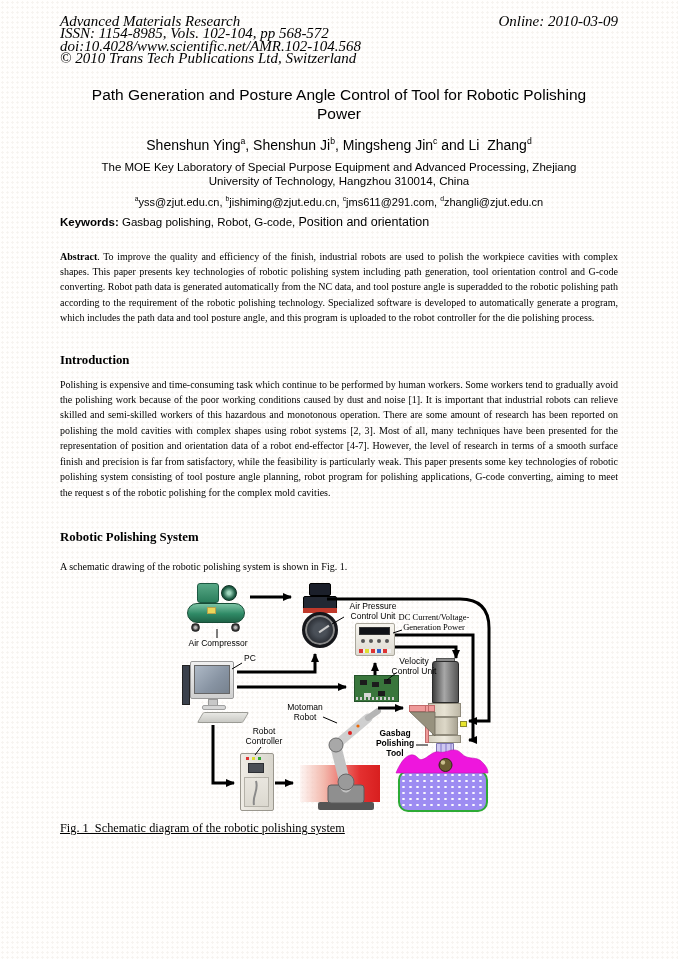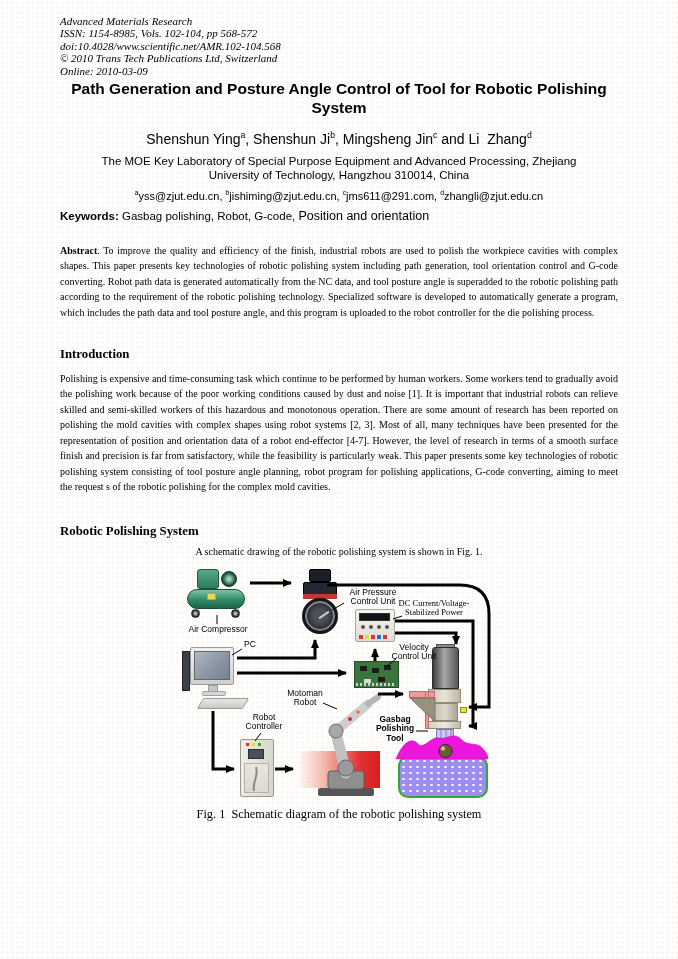--- a/index.html
+++ b/index.html
@@ -3,39 +3,39 @@
 <meta charset="utf-8">
 <style>
   html,body{margin:0;padding:0;}
   body{width:678px;height:959px;background:#fff;overflow:hidden;position:relative;
        font-family:"Liberation Serif","DejaVu Serif",serif;color:#000;}
   .page{position:absolute;inset:0;box-sizing:border-box;padding:15px 60px 0 60px;
         background:#fffefd;
         background-image:radial-gradient(rgba(198,184,168,.14) 1px,transparent 1.3px);
         background-size:5px 5px;}
   
-  .hdr{display:flex;justify-content:space-between;font-style:italic;font-size:11px;line-height:12.4px;flex-direction:column;}
+  .hdr{display:flex;justify-content:space-between;font-style:italic;font-size:15px;line-height:12.4px;}
   .hdr-right{white-space:nowrap;}
   
-  .title{margin-top:2px;text-align:center;font-family:"Liberation Sans","DejaVu Sans",sans-serif;
-         font-weight:bold;font-size:15.5px;line-height:19px;}
+  .title{margin-top:20px;text-align:center;font-family:"Liberation Sans","DejaVu Sans",sans-serif;
+         font-weight:normal;font-size:15.5px;line-height:19px;}
   .authors{margin-top:14px;text-align:center;font-family:"Liberation Sans","DejaVu Sans",sans-serif;
            font-size:14px;white-space:pre-wrap;}
   .authors sup,.emails sup{font-size:.62em;line-height:0;}
   .affil{margin-top:7px;text-align:center;font-family:"Liberation Sans","DejaVu Sans",sans-serif;
          font-size:11.5px;line-height:14px;}
   .emails{margin-top:8px;text-align:center;font-family:"Liberation Sans","DejaVu Sans",sans-serif;
           font-size:11px;white-space:pre-wrap;}
   .keywords{margin-top:7px;font-family:"Liberation Sans","DejaVu Sans",sans-serif;font-size:11.5px;
             white-space:pre-wrap;}
   .kw-label{font-weight:bold;}
   .kw-last{font-size:12.5px;}
   
   .body-par{margin:0;margin-top:20px;font-size:10px;line-height:15.4px;text-align:justify;}
-  .body-par.left{text-align:center;margin-top:5px;}
+  .body-par.left{text-align:left;margin-top:14px;}
   .b{font-weight:bold;}
   .sec-h{margin-top:26px;font-weight:bold;font-size:12.8px;line-height:16px;}
   .sec-h.sys{margin-top:29px;}
   .intro-par{margin-top:9px;}
   
   .figure{position:relative;margin-top:1px;margin-left:100px;width:360px;height:244px;
           font-family:"Liberation Sans","DejaVu Sans",sans-serif;}
   .figure *{box-sizing:border-box;}
   .flab{position:absolute;font-size:8.5px;line-height:9.6px;text-align:center;z-index:7;color:#000;}
   .fsvg{position:absolute;left:0;top:0;z-index:5;pointer-events:none;}
@@ -80,40 +80,40 @@
   
   .ft-cap{left:276px;top:83px;width:19px;height:4px;background:#8a8a8a;border:1px solid #555;}
   .ft-motor{left:272px;top:86px;width:27px;height:42px;background:linear-gradient(90deg,#3f3f3f,#a8a8a8 45%,#565656);border:1px solid #2a2a2a;border-radius:3px 3px 0 0;}
   .ft-h1{left:268px;top:128px;width:33px;height:14px;background:linear-gradient(90deg,#cfc9b8,#e8e3d4 50%,#bdb7a6);border:1px solid #8f8a7b;}
   .ft-h2{left:272px;top:142px;width:26px;height:18px;background:linear-gradient(90deg,#c2bcab,#ddd8c8 50%,#aaa493);border:1px solid #8f8a7b;}
   .ft-h3{left:268px;top:160px;width:33px;height:8px;background:linear-gradient(90deg,#d5d0c0,#eeeade 50%,#c0bbaa);border:1px solid #8f8a7b;}
   .ft-pinkbar{left:249px;top:130px;width:26px;height:7px;background:#ef9a9a;border:1px solid #c26a6a;}
   .ft-pinkstrip{left:265px;top:130px;width:4px;height:38px;background:#ef9a9a;border:1px solid #c26a6a;}
   .ft-yellow{left:300px;top:146px;width:7px;height:6px;background:#e8e52c;border:1px solid #8a8a2a;}
   .ft-tool{left:276px;top:168px;width:18px;height:20px;background:repeating-linear-gradient(90deg,#cfc8f0 0 3px,#a89fdd 3px 5px);border:1px solid #7a72b0;border-radius:0 0 3px 3px;}
-  .caption{margin-top:2px;text-align:center;font-size:12.3px;white-space:pre;}
+  .caption{margin-top:2px;font-size:12.3px;white-space:pre;text-decoration:underline;}
 </style>
 </head>
 <body>
 
 <div class="page">
 
   <div class="hdr">
     <div class="hdr-left">
       <div>Advanced Materials Research</div>
       <div>ISSN: 1154-8985, Vols. 102-104, pp 568-572</div>
       <div>doi:10.4028/www.scientific.net/AMR.102-104.568</div>
       <div>© 2010 Trans Tech Publications Ltd, Switzerland</div>
     </div>
     <div class="hdr-right">Online: 2010-03-09</div>
   </div>
 
   <div class="title">
     <div>Path Generation and Posture Angle Control of Tool for Robotic Polishing</div>
-    <div>System</div>
+    <div>Power</div>
   </div>
 
   <div class="authors"><span>Shenshun Ying</span><sup>a</sup><span>, Shenshun Ji</span><sup>b</sup><span>, Mingsheng Jin</span><sup>c</sup><span> and Li  Zhang</span><sup>d</sup></div>
 
   <div class="affil">
     <div>The MOE Key Laboratory of Special Purpose Equipment and Advanced Processing, Zhejiang</div>
     <div>University of Technology, Hangzhou 310014, China</div>
   </div>
 
   <div class="emails"><sup>a</sup><span>yss@zjut.edu.cn, </span><sup>b</sup><span>jishiming@zjut.edu.cn, </span><sup>c</sup><span>jms611@291.com, </span><sup>d</sup><span>zhangli@zjut.edu.cn</span></div>
@@ -230,21 +230,21 @@
       </g>
     </svg>
 
     <div class="flab" style="left:18px;top:64px;width:80px;">Air Compressor</div>
     <div class="flab" style="left:182px;top:27px;width:62px;">
       <div>Air Pressure</div>
       <div>Control Unit</div>
     </div>
     <div class="flab" style="left:227px;top:38px;width:94px;font-family:Liberation Serif, serif;">
       <div>DC Current/Voltage-</div>
-      <div>Stabilized Power</div>
+      <div>Generation Power</div>
     </div>
     <div class="flab" style="left:80px;top:79px;width:20px;">PC</div>
     <div class="flab" style="left:225px;top:82px;width:58px;">
       <div>Velocity</div>
       <div>Control Unit</div>
     </div>
     <div class="flab" style="left:120px;top:128px;width:50px;">
       <div>Motoman</div>
       <div>Robot</div>
     </div>

